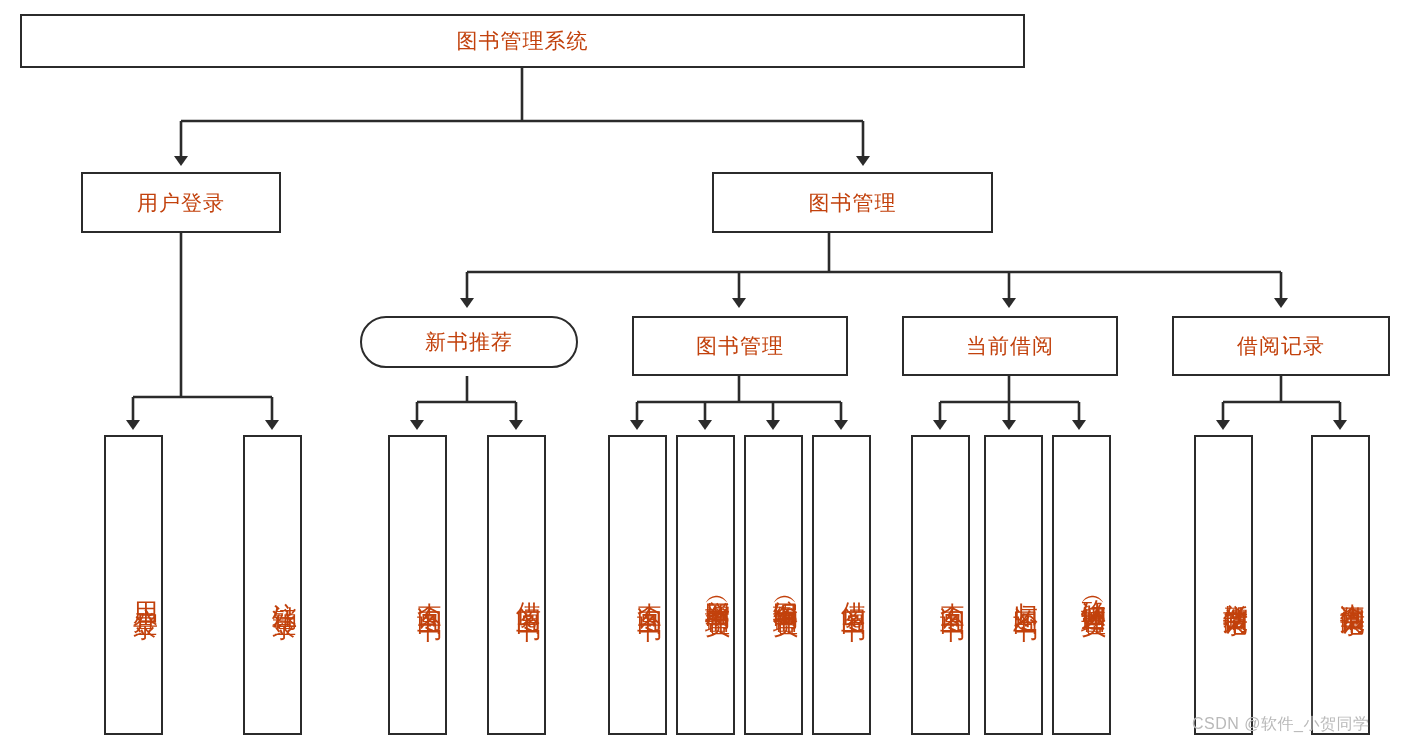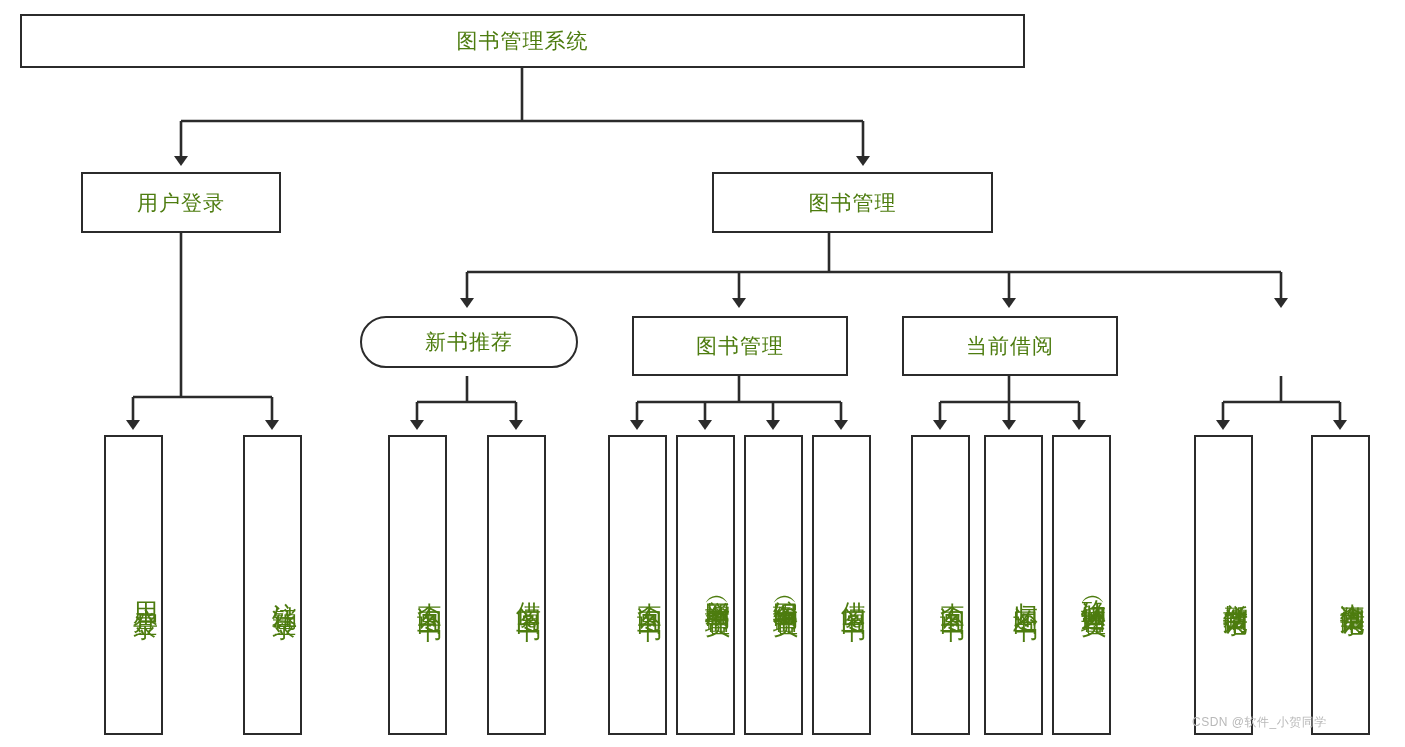--- a/index.html
+++ b/index.html
@@ -22,21 +22,21 @@
     left: 0;
     top: 0;
     width: 1405px;
     height: 747px;
   }
   .node {
     position: absolute;
     box-sizing: border-box;
     border: 2px solid #2b2b2b;
     background: #ffffff;
-    color: #4d7c0f;
+    color: #c2410c;
     display: flex;
     align-items: center;
     justify-content: center;
     z-index: 2;
   }
   .node-h {
     font-size: 21px;
     letter-spacing: 1px;
     line-height: 1.1;
     white-space: nowrap;
@@ -51,21 +51,21 @@
     justify-content: center;
     padding-top: 14px;
     text-align: start;
   }
   .node-v.tight {
     letter-spacing: 2px;
     padding-top: 8px;
   }
   .watermark {
     position: absolute;
-    font-size: 12px;
+    font-size: 16px;
     color: #b9b9b9;
     white-space: nowrap;
     z-index: 3;
     letter-spacing: 0.5px;
   }
 </style>
 </head>
 <body>
 
 <div id="canvas">
@@ -121,20 +121,21 @@
   </svg>
 
   <div class="node node-h" style="left:20px; top:14px; width:1005px; height:54px;">图书管理系统</div>
 
   <div class="node node-h" style="left:81px; top:172px; width:200px; height:61px;">用户登录</div>
   <div class="node node-h" style="left:712px; top:172px; width:281px; height:61px;">图书管理</div>
 
   <div class="node node-h" style="left:360px; top:316px; width:218px; height:52px;border-radius:26px;">新书推荐</div>
   <div class="node node-h" style="left:632px; top:316px; width:216px; height:60px;">图书管理</div>
   <div class="node node-h" style="left:902px; top:316px; width:216px; height:60px;text-align:center;">当前借阅</div>
+  <div class="node node-h" style="left:1172px; top:316px; width:218px; height:60px;">借阅记录</div>
 
   <div class="node node-v" style="left:104px; top:435px; width:59px; height:300px;">用户登录</div>
   <div class="node node-v" style="left:243px; top:435px; width:59px; height:300px;">注销登录</div>
 
   <div class="node node-v" style="left:388px; top:435px; width:59px; height:300px;">查询图书</div>
   <div class="node node-v" style="left:487px; top:435px; width:59px; height:300px;">借阅图书</div>
 
   <div class="node node-v" style="left:608px; top:435px; width:59px; height:300px;">查询图书</div>
   <div class="node node-v tight" style="left:676px; top:435px; width:59px; height:300px;">新增图书（管理员）</div>
   <div class="node node-v tight" style="left:744px; top:435px; width:59px; height:300px;">编辑图书（管理员）</div>

